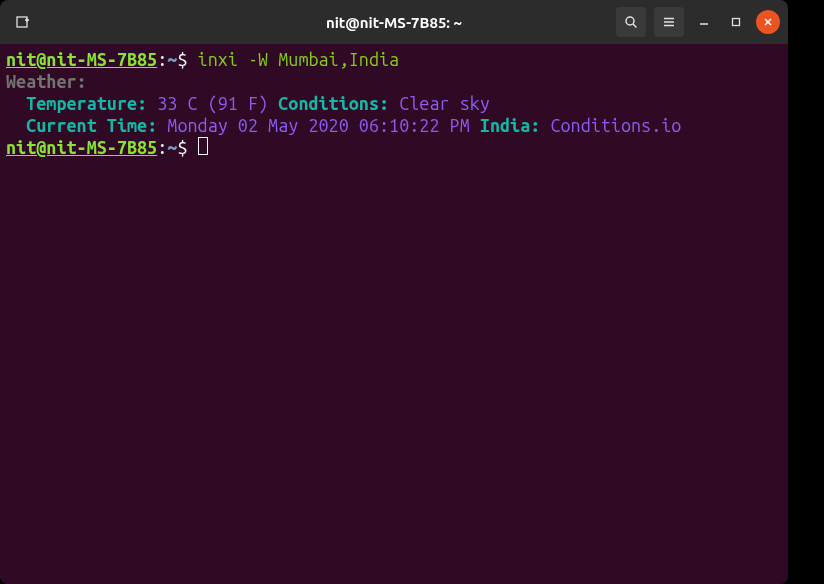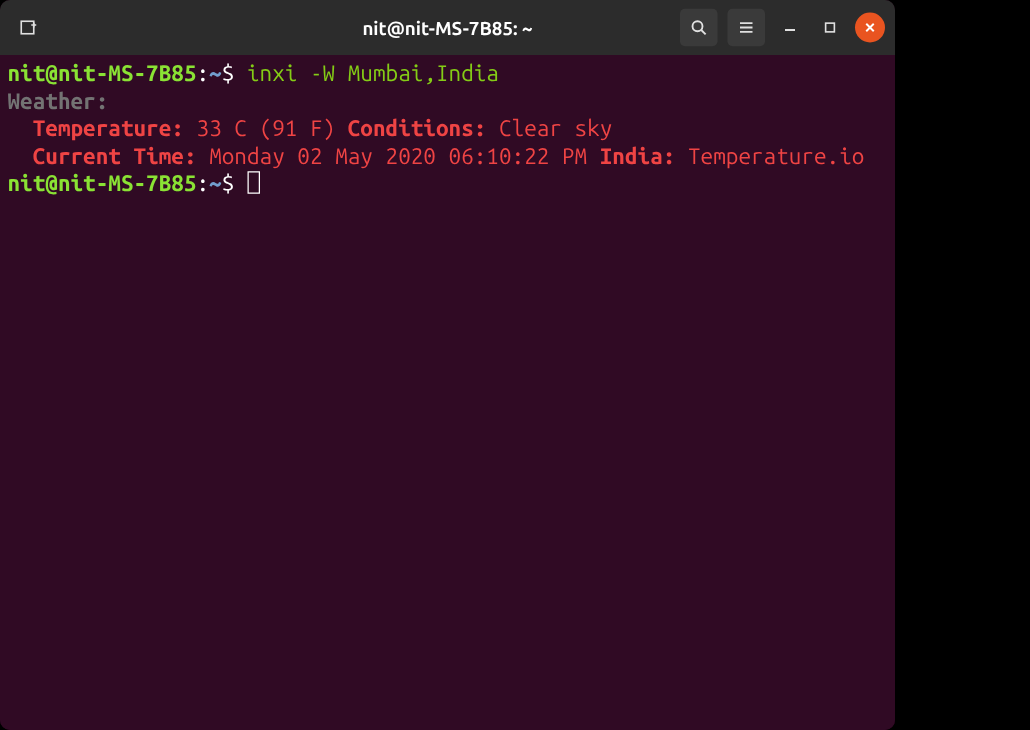--- a/index.html
+++ b/index.html
@@ -8,21 +8,21 @@
       box-sizing: border-box;
     }
     body {
       background: #000;
       width: 824px;
       height: 584px;
       overflow: hidden;
       font-family: "Ubuntu", "DejaVu Sans", sans-serif;
     }
     .window {
-      width: 716px;
+      width: 788px;
       height: 584px;
       background: #2c001e;
       border-radius: 8px;
       overflow: hidden;
       display: flex;
       flex-direction: column;
     }
     .titlebar {
       height: 44px;
       background: #2c2c2c;
@@ -86,28 +86,28 @@
       flex: 1;
       background: #300a24;
       padding: 4px 6px;
       font-family: "Ubuntu Mono", "DejaVu Sans Mono", monospace;
       font-size: 18px;
       line-height: 22px;
       color: #ffffff;
       white-space: pre;
       overflow: hidden;
     }
-    .prompt-user { color: #8ae234; font-weight: bold; }
+    .prompt-user { color: #8ae234; font-weight: bold; text-decoration: underline; }
     .prompt-colon { color: #ffffff; }
     .prompt-path { color: #729fcf; font-weight: bold; }
     .prompt-dollar { color: #ffffff; }
     .cmd-text { color: #84cc16; }
     .label-cyan { color: #737373; font-weight: bold; }
-    .label-magenta { color: #ef4444; font-weight: bold; }
-    .val-white { color: #ef4444; }
+    .label-magenta { color: #14b8a6; font-weight: bold; }
+    .val-white { color: #8b5cf6; }
     .cursor-block {
       display: inline-block;
       width: 10px;
       height: 18px;
       border: 1px solid #ffffff;
       vertical-align: text-bottom;
       margin-bottom: 2px;
     }
     svg { display: block; }
   </style>
@@ -154,15 +154,15 @@
         <svg width="10" height="10" viewBox="0 0 10 10">
           <line x1="2" y1="2" x2="8" y2="8" stroke="#fff" stroke-width="1.5"></line>
           <line x1="8" y1="2" x2="2" y2="8" stroke="#fff" stroke-width="1.5"></line>
         </svg>
       </div>
     </div>
   </div>
   <div class="terminal-body"><span class="prompt-user">nit@nit-MS-7B85</span><span class="prompt-colon">:</span><span class="prompt-path">~</span><span class="prompt-dollar">$</span><span class="cmd-text"> <span>inxi -W Mumbai,India</span></span>
 <span class="label-cyan">Weather:</span>
   <span class="label-magenta">Temperature:</span> <span class="val-white">33 C (91 F)</span> <span class="label-magenta">Conditions:</span> <span class="val-white">Clear sky</span>
-  <span class="label-magenta">Current Time:</span> <span class="val-white">Monday 02 May 2020 06:10:22 PM</span> <span class="label-magenta">India:</span> <span class="val-white">Temperature.io</span>
+  <span class="label-magenta">Current Time:</span> <span class="val-white">Monday 02 May 2020 06:10:22 PM</span> <span class="label-magenta">India:</span> <span class="val-white">Conditions.io</span>
 <span class="prompt-user">nit@nit-MS-7B85</span><span class="prompt-colon">:</span><span class="prompt-path">~</span><span class="prompt-dollar">$</span> <span class="cursor-block"></span></div>
 </div>
 
 </body></html>

